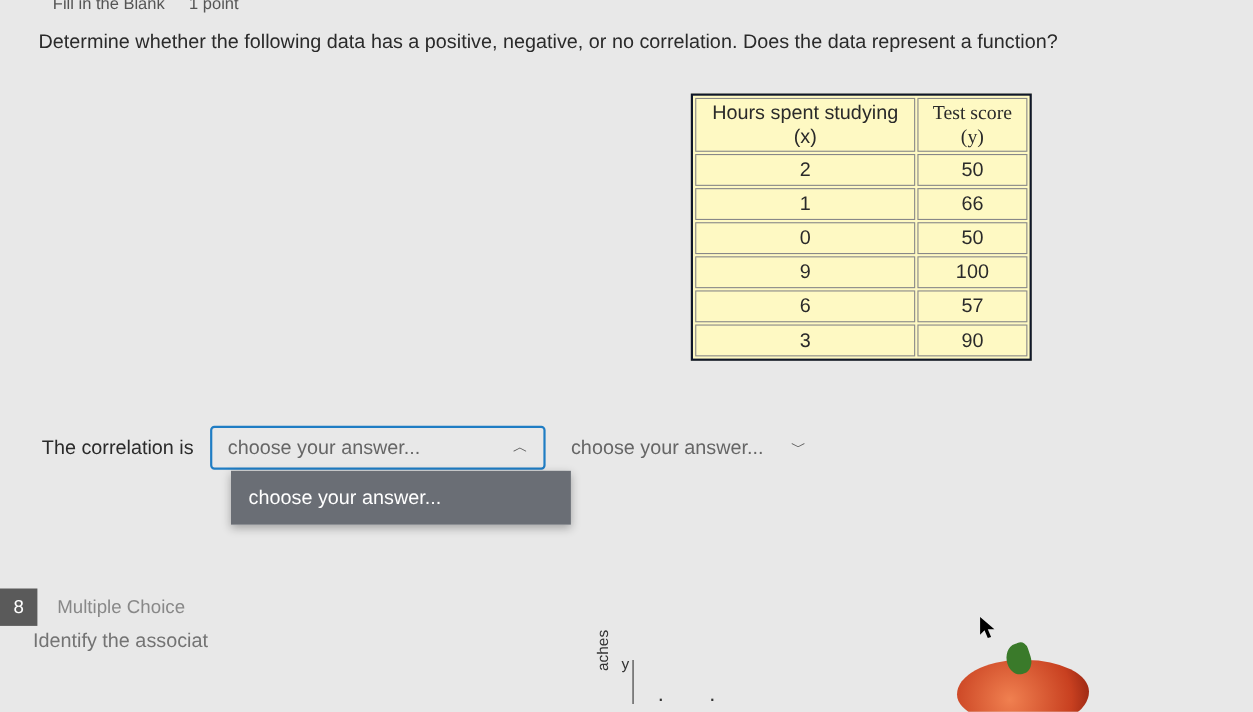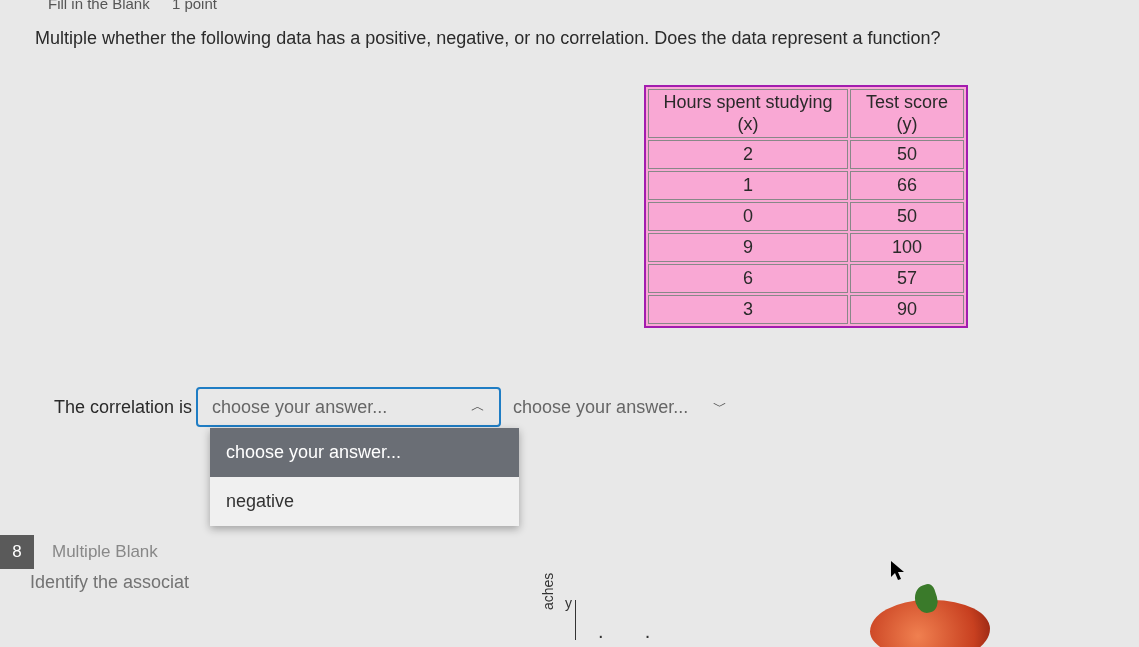--- a/index.html
+++ b/index.html
@@ -23,53 +23,52 @@
       position: absolute;
       top: 28px;
       left: 35px;
       right: 15px;
       color: #2a2a2a;
       font-size: 18px;
     }
     .data-table {
       position: absolute;
       top: 85px;
-      left: 644px;
+      left: 628px;
       border-collapse: separate;
       border-spacing: 2px;
-      border: 2px solid #a21caf;
-      background: #f9a8d4;
+      border: 2px solid #0f172a;
+      background: #fef9c3;
     }
     .data-table th, .data-table td {
       border: 1px solid #888;
       text-align: center;
       font-weight: normal;
       color: #2a2a2a;
       font-size: 18px;
     }
     .data-table th {
       padding: 2px 10px;
       line-height: 1.2;
     }
     .data-table td {
       padding: 3px 10px;
     }
     .data-table th:first-child { width: 200px; }
-    .data-table th:last-child { width: 114px; }
+    .data-table th:last-child { width: 100px; font-family: Liberation Serif, serif; }
     .answer-row {
       position: absolute;
       top: 387px;
       left: 38px;
       right: 10px;
       display: flex;
       align-items: center;
-      gap: 4px;
+      gap: 15px;
       color: #2a2a2a;
       font-size: 18px;
-      margin-left: 16px;
     }
     .dropdown-open {
       display: inline-flex;
       align-items: center;
       justify-content: space-between;
       width: 305px;
       height: 40px;
       border: 2px solid #1f7dc4;
       border-radius: 4px;
       background: #e8e8e8;
@@ -203,21 +202,21 @@
     }
   </style>
 </head>
 <body>
 
 <div class="top-meta">
   <span class="type">Fill in the Blank</span>
   <span>1 point</span>
 </div>
 
-<div class="question-text">Multiple whether the following data has a positive, negative, or no correlation. Does the data represent a function?</div>
+<div class="question-text">Determine whether the following data has a positive, negative, or no correlation. Does the data represent a function?</div>
 
 <table class="data-table">
   <thead>
     <tr>
       <th>
         <span>Hours spent studying</span><br>
         <span>(x)</span>
       </th>
       <th>
         <span>Test score</span><br>
@@ -260,26 +259,25 @@
     <span class="chev">︿</span>
   </span>
   <span class="dropdown-closed">
     <span>choose your answer...</span>
     <span class="chev">﹀</span>
   </span>
 </div>
 
 <div class="dropdown-menu">
   <div class="item placeholder">choose your answer...</div>
-  <div class="item">negative</div>
 </div>
 
 <div class="q8-row">
   <div class="q8-num">8</div>
-  <div class="q8-meta">Multiple Blank</div>
+  <div class="q8-meta">Multiple Choice</div>
 </div>
 <div class="q8-text">Identify the associat</div>
 
 <div class="yaxis">y</div>
 <div class="ytick"></div>
 <div class="aches">aches</div>
 <div class="dots">. &nbsp;.</div>
 
 <div class="veg"></div>
 

